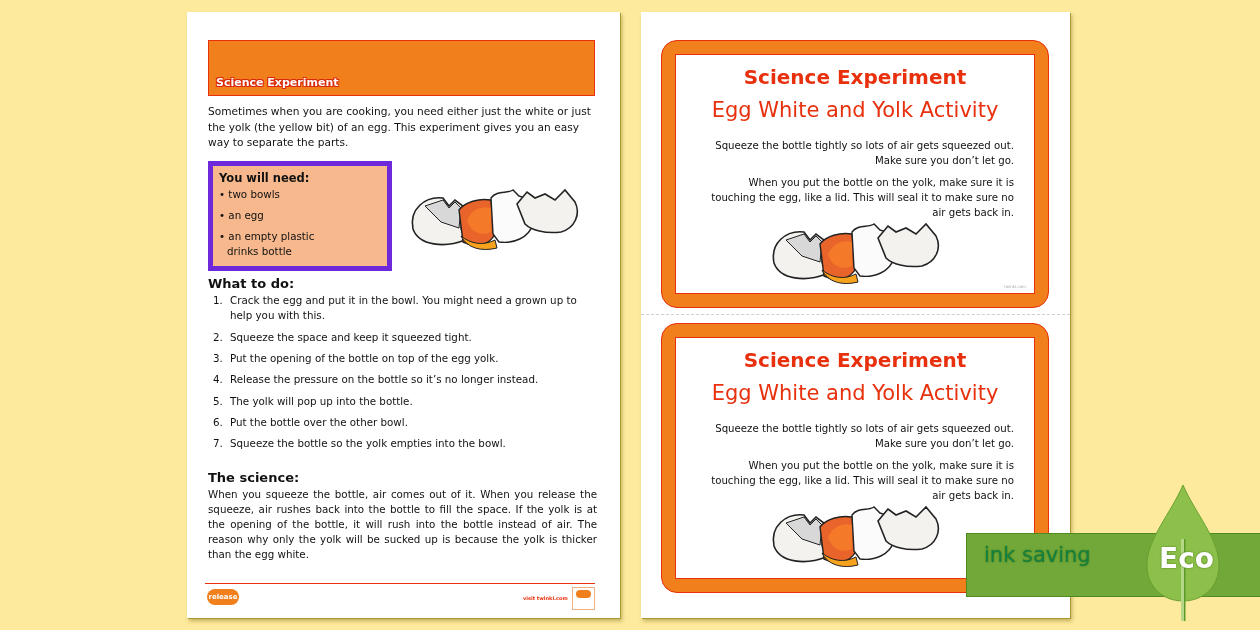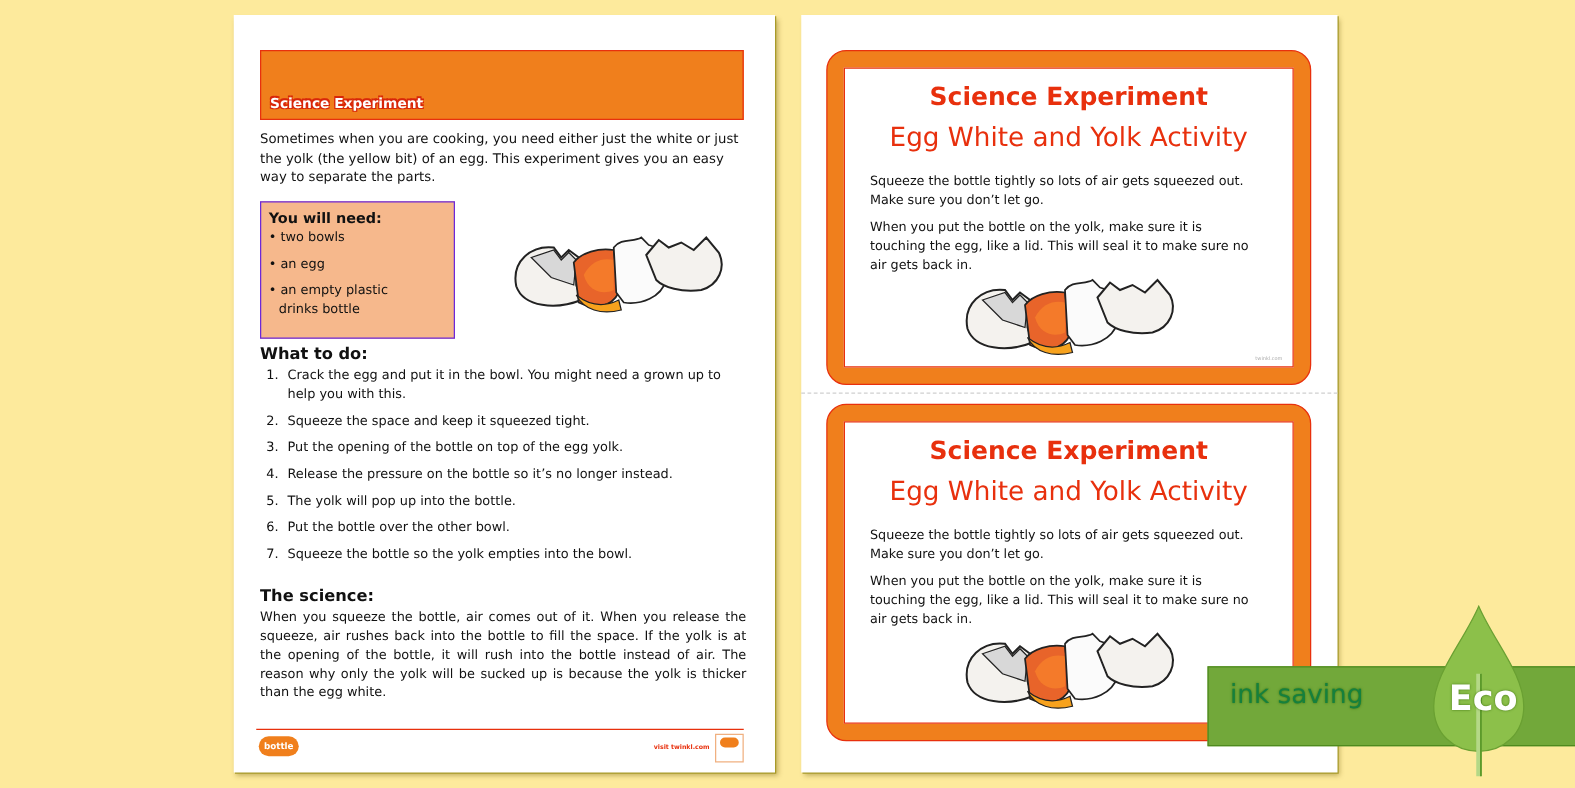--- a/index.html
+++ b/index.html
@@ -28,22 +28,22 @@
   .hdr-sub {
     position:absolute; left:7px; top:35px; color:#fff; font-weight:bold;
     font-size:11px;
     text-shadow: -1px -1px 0 #d8260a, 1px -1px 0 #d8260a, -1px 1px 0 #d8260a, 1px 1px 0 #d8260a;
   }
   .intro {
     position:absolute; left:21px; top:92px; width:389px;
     font-size:10.6px; line-height:15.5px; color:#111;
   }
   .need-box {
-    position:absolute; left:21px; top:149px; width:156px; height:110px;
-    background:#f6b88c; border:1px solid #6d28d9; box-sizing:border-box;
+    position:absolute; left:21px; top:149px; width:184px; height:110px;
+    background:#f6b88c; border:5px solid #6d28d9; box-sizing:border-box;
   }
   .need-title { position:absolute; left:6px; top:5px; font-weight:bold; font-size:11.5px; color:#111; }
   .need-item { position:absolute; left:6px; font-size:10.3px; color:#111; line-height:14.5px; }
   .egg-left { position:absolute; left:218px; top:172px; width:180px; height:70px; }
 
   .sec-title { position:absolute; left:21px; font-weight:bold; font-size:13px; color:#111; }
   .step { position:absolute; left:26px; width:385px; font-size:10.3px; line-height:15px; color:#111; }
   .step .num { position:absolute; left:0; top:0; }
   .step .txt { display:block; padding-left:17px; }
   .science {
@@ -76,21 +76,21 @@
   }
   .card-title {
     position:absolute; left:0; right:0; text-align:center;
     color:#e8300d; font-weight:bold; font-size:20px;
   }
   .card-sub {
     position:absolute; left:0; right:0; text-align:center;
     color:#e8300d; font-size:21px;
   }
   .card-p {
-    position:absolute; left:20px; right:20px; text-align:left;
+    position:absolute; left:20px; right:20px; text-align:right;
     font-size:10.2px; line-height:15px; color:#111;
   }
   .card-egg { position:absolute; left:90px; width:180px; height:70px; }
   .card-foot { position:absolute; right:8px; bottom:4px; font-size:4px; color:#aaa; }
   .dash {
     position:absolute; left:0; top:302px; width:429px; height:0;
     border-top:1.5px dashed #cfcfcf;
   }
 
   
@@ -172,21 +172,21 @@
   </div>
   <div class="step" style="top:424px">
     <span class="num">7.</span>
     <span class="txt">Squeeze the bottle so the yolk empties into the bowl.</span>
   </div>
 
   <div class="sec-title" style="top:458px">The science:</div>
   <div class="science">When you squeeze the bottle, air comes out of it. When you release the squeeze, air rushes back into the bottle to fill the space. If the yolk is at the opening of the bottle, it will rush into the bottle instead of air. The reason why only the yolk will be sucked up is because the yolk is thicker than the egg white.</div>
 
   <div class="foot-line"></div>
-  <div class="foot-logo">bottle</div>
+  <div class="foot-logo">release</div>
   <div class="foot-url">visit twinkl.com</div>
   <div class="foot-badge">
       <div class="blob"></div>
     </div>
 </div>
 
 <div class="page" id="page-right">
   <div class="card" id="card-1">
     <div class="card-inner">
       <div class="card-title" style="top:10px">Science Experiment</div>

